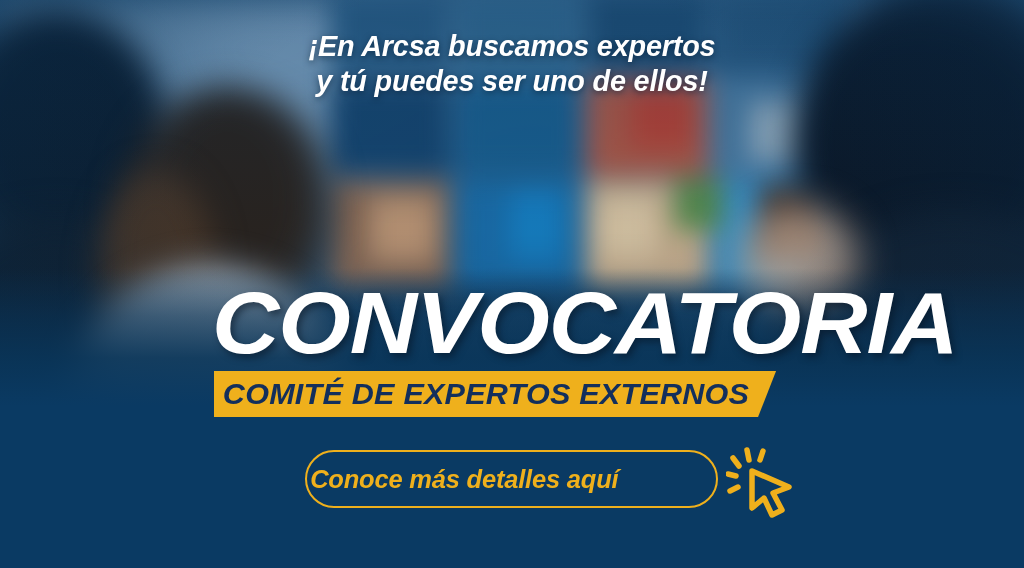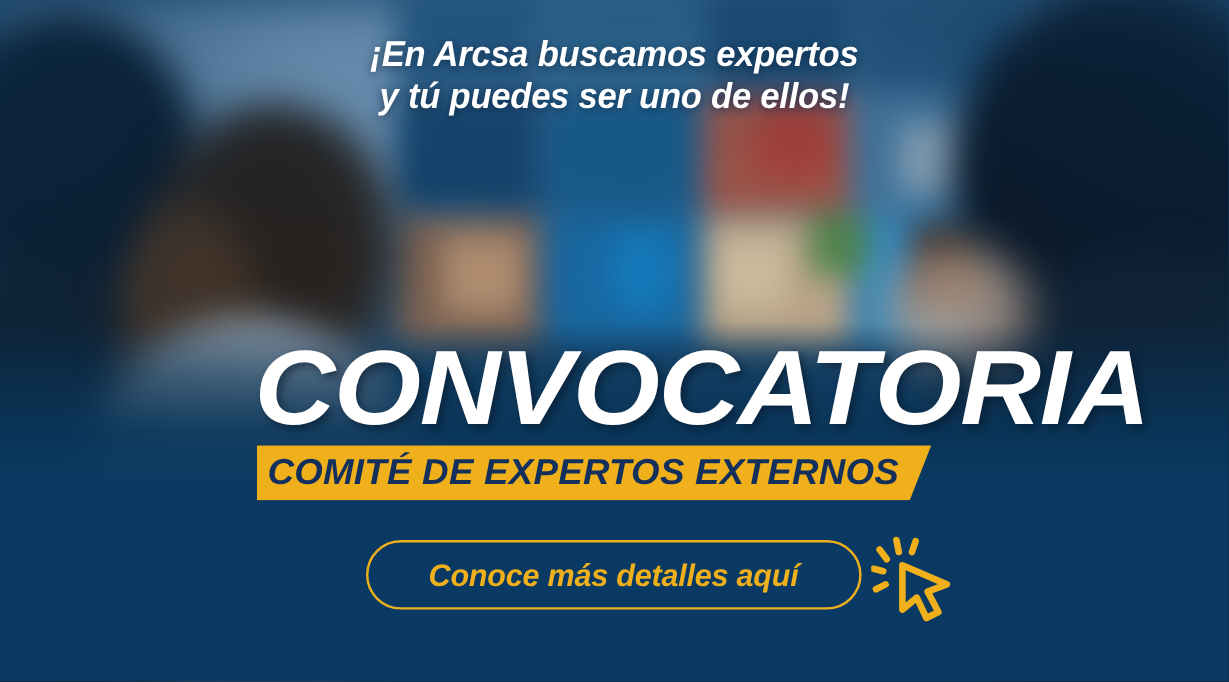--- a/index.html
+++ b/index.html
@@ -204,21 +204,21 @@
   .cta {
     position: absolute;
     left: 305px;
     top: 450px;
     width: 413px;
     height: 58px;
     border: 2.5px solid #efb01c;
     border-radius: 30px;
     display: flex;
     align-items: center;
-    justify-content: center;
+    justify-content: flex-start;
     box-sizing: border-box;
     background: transparent;
     cursor: pointer;
   }
   .cta-label {
     color: #efb01c;
     font-family: "Liberation Sans", sans-serif;
     font-weight: bold;
     font-style: italic;
     font-size: 26px;

